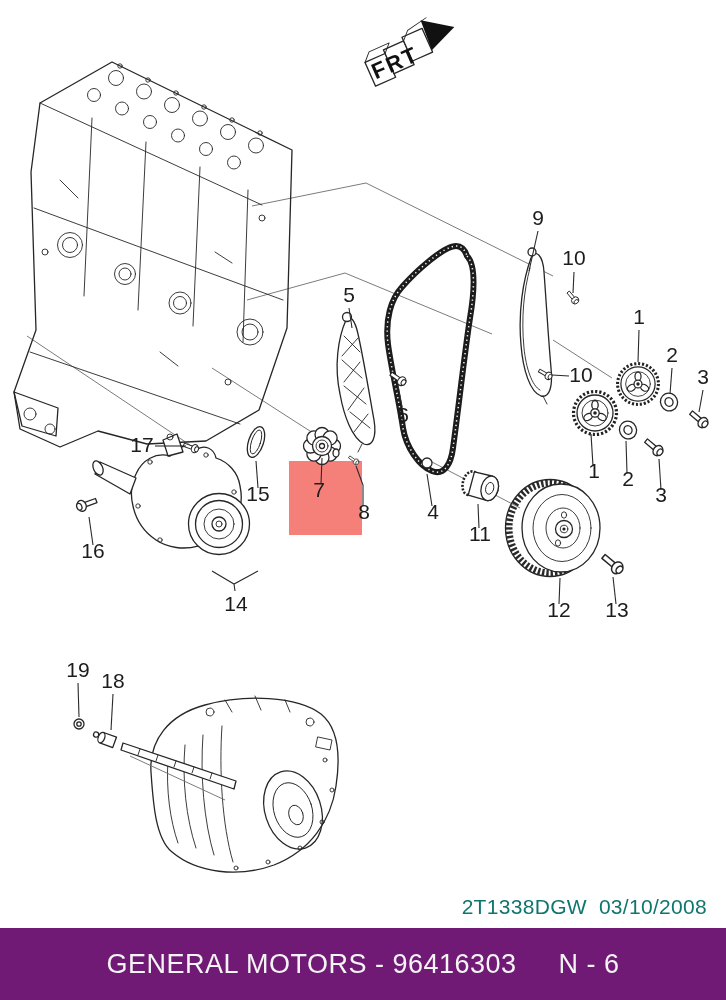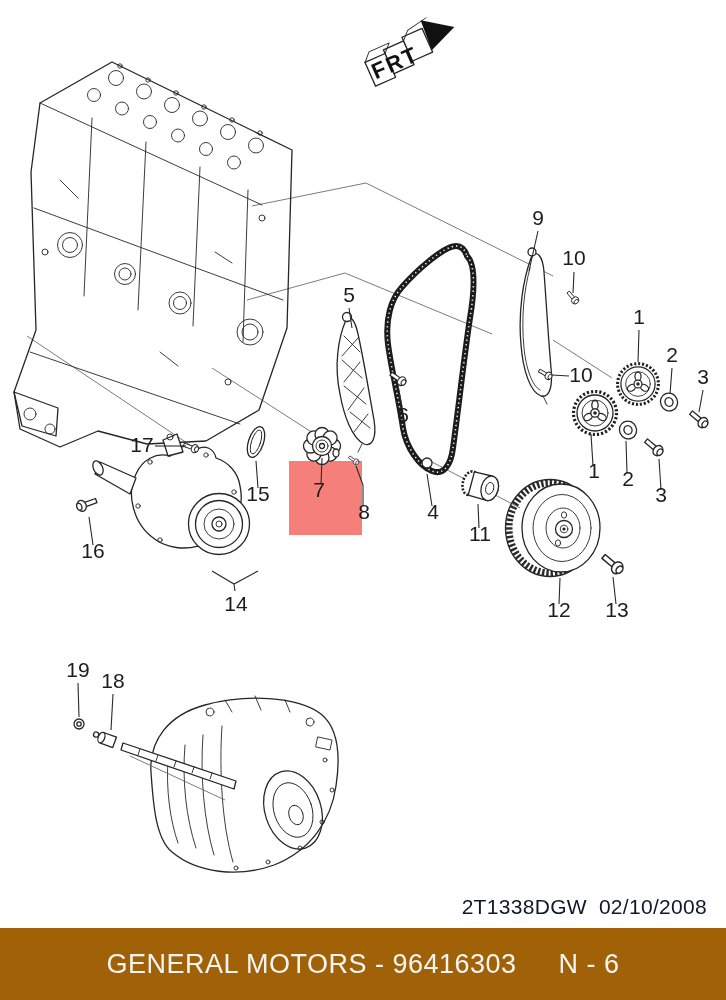--- a/index.html
+++ b/index.html
@@ -16,24 +16,24 @@
   .leader{stroke:#2a2a2a;stroke-width:1.1;fill:none;}
   .teeth{fill:#ffffff;stroke:#222222;stroke-width:3.2;stroke-dasharray:2.2 2;}
   .teeth-s{fill:#ffffff;stroke:#222222;stroke-width:2.6;stroke-dasharray:2 1.6;}
   .chain{stroke:#1c1c1c;stroke-width:6;fill:none;}
   .chainlink{stroke:#f6f6f6;stroke-width:1.5;fill:none;stroke-dasharray:1.3 3.2;}
   .ribs{stroke:#2a2a2a;stroke-width:7;fill:none;stroke-dasharray:2.4 1.9;}
   .callout{font-family:"Liberation Sans",sans-serif;font-size:21px;fill:#1c1c1c;}
   .frt-text{font-family:"Liberation Sans",sans-serif;font-size:22px;font-weight:bold;fill:#111;letter-spacing:2px;}
   .stamp{
     position:absolute;top:895px;right:19px;display:flex;gap:12px;
-    font-size:21px;color:#0f172a;letter-spacing:0.3px;white-space:nowrap;
+    font-size:21px;color:#0f766e;letter-spacing:0.3px;white-space:nowrap;
   }
   .footer-bar{
-    position:absolute;left:0;top:928px;width:726px;height:72px;background:#a16207;
+    position:absolute;left:0;top:928px;width:726px;height:72px;background:#701a75;
     display:flex;align-items:center;justify-content:center;gap:42px;
     color:#f4f4f4;font-size:27px;letter-spacing:0.5px;white-space:nowrap;
   }
 </style>
 </head>
 <body>
 
 <div class="page">
 
   <svg class="diagram-svg" width="726" height="928" viewBox="0 0 726 928">
@@ -308,21 +308,21 @@
       <text class="callout" x="258" y="501">15</text>
       <text class="callout" x="93" y="558">16</text>
       <text class="callout" x="236" y="611">14</text>
       <text class="callout" x="78" y="677">19</text>
       <text class="callout" x="113" y="688">18</text>
     </g>
   </svg>
 
   <div class="stamp">
     <span>2T1338DGW</span>
-    <span>02/10/2008</span>
+    <span>03/10/2008</span>
   </div>
 
   <div class="footer-bar">
     <span>GENERAL MOTORS - 96416303</span>
     <span>N - 6</span>
   </div>
 
 </div>
 
 </body></html>

